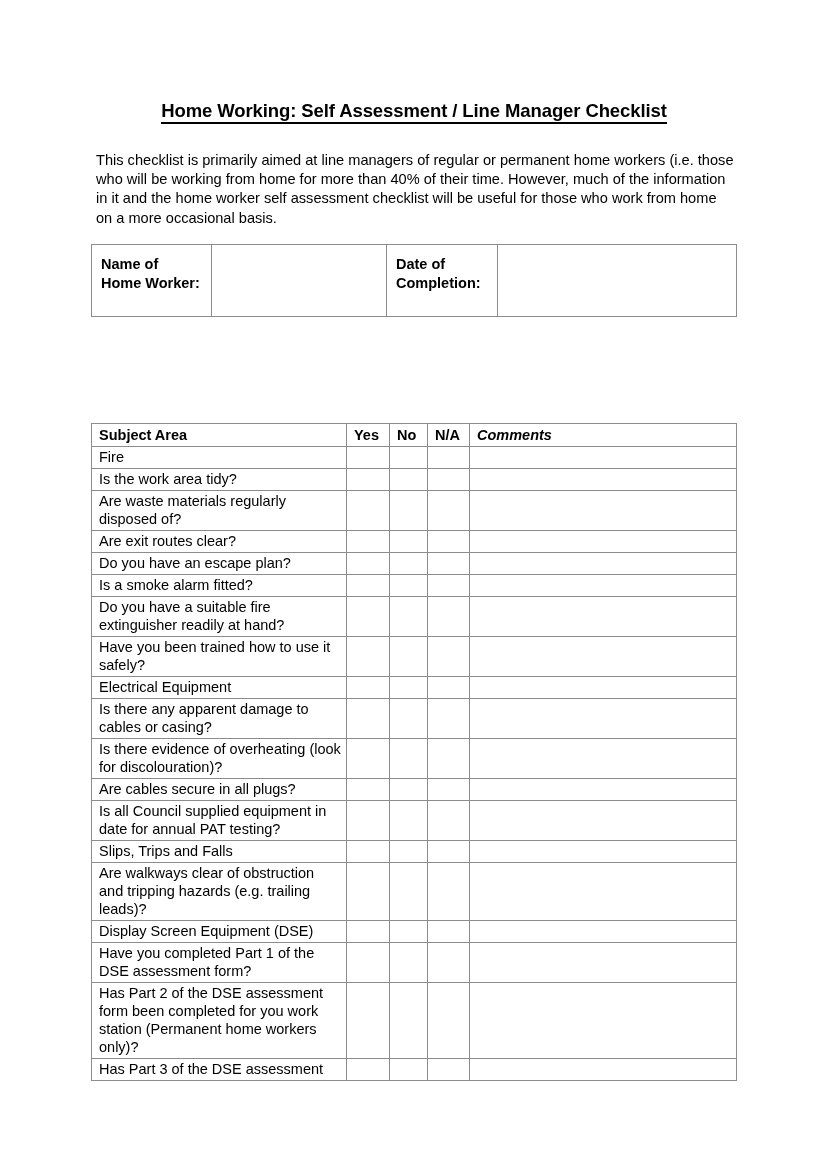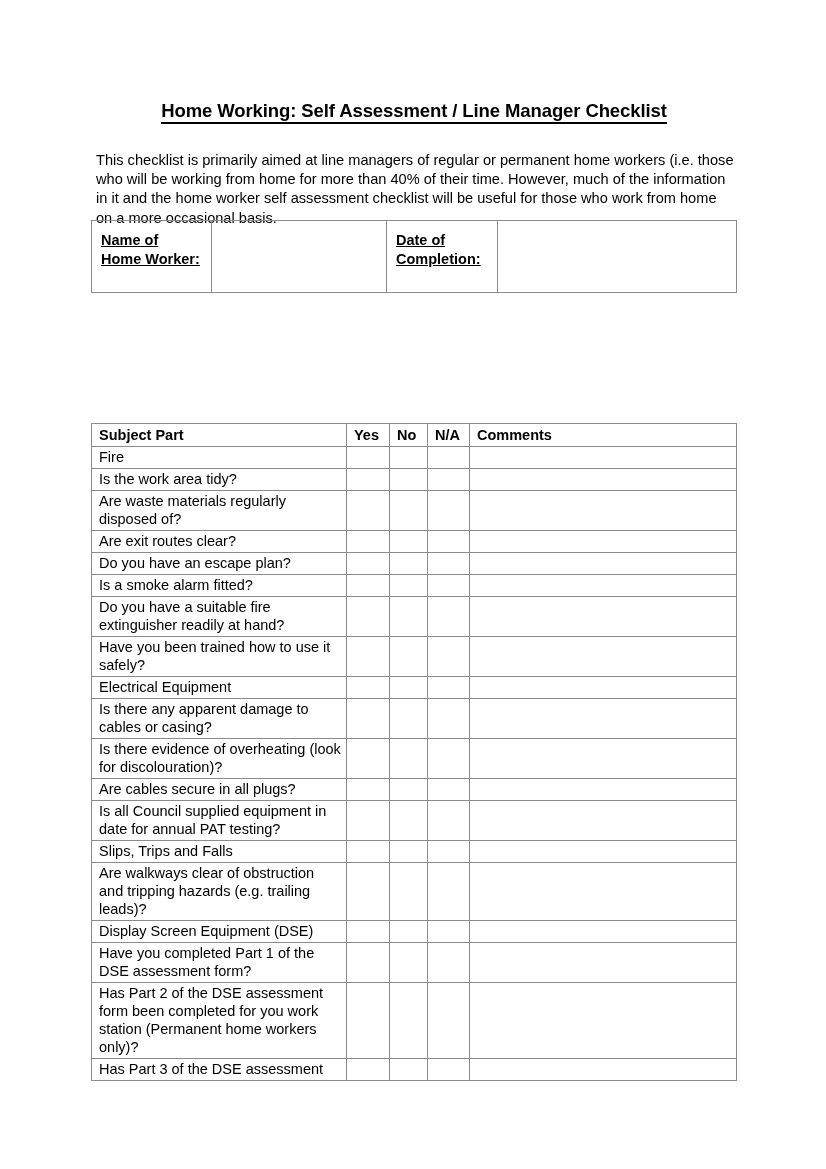--- a/index.html
+++ b/index.html
@@ -45,25 +45,24 @@
     width: 638px;
     font-size: 14.6px;
     line-height: 19.4px;
     text-align: left;
   }
 
   
   table.details {
     position: absolute;
     left: 91px;
-    top: 220px;
+    top: 244px;
     width: 645px;
     border-collapse: collapse;
     table-layout: fixed;
-    text-decoration: underline;
   }
   table.details td {
     border: 1px solid #8c8c8c;
     vertical-align: top;
     padding: 10px 8px 6px 9px;
     font-size: 14.5px;
     line-height: 18.5px;
   }
   table.details td.lbl { font-weight: bold; }
   .d-c1 { width: 120px; }
@@ -92,21 +91,21 @@
     text-align: left;
     font-weight: normal;
   }
   table.checklist th {
     font-weight: bold;
   }
   .c-subject { width: 255px; }
   .c-yes { width: 43px; }
   .c-no  { width: 38px; }
   .c-na  { width: 42px; }
-  .c-comments { width: 267px; }
+  .c-comments { width: 267px; font-style: italic; }
   th.c-yes, th.c-no, th.c-na { text-align: center; padding-left: 0; padding-right: 0; margin-left: 8px; }
   th.c-comments { text-align: center; }
   td.section { font-weight: bold; }
   tr.hdr th { padding-top: 2px; padding-bottom: 2px; }
 </style>
 </head>
 <body>
 
 <div class="page">
 
@@ -134,21 +133,21 @@
   <table class="checklist">
     <colgroup>
       <col class="c-subject">
         <col class="c-yes">
         <col class="c-no">
         <col class="c-na">
         <col class="c-comments">
     </colgroup>
     <thead>
       <tr class="hdr">
-        <th class="c-subject">Subject Part</th>
+        <th class="c-subject">Subject Area</th>
         <th class="c-yes">Yes</th>
         <th class="c-no">No</th>
         <th class="c-na">N/A</th>
         <th class="c-comments">Comments</th>
       </tr>
     </thead>
     <tbody id="checklist-body">
         <tr>
           <td class="c-subject section">Fire</td>
           <td class="c-yes">&nbsp;</td>

